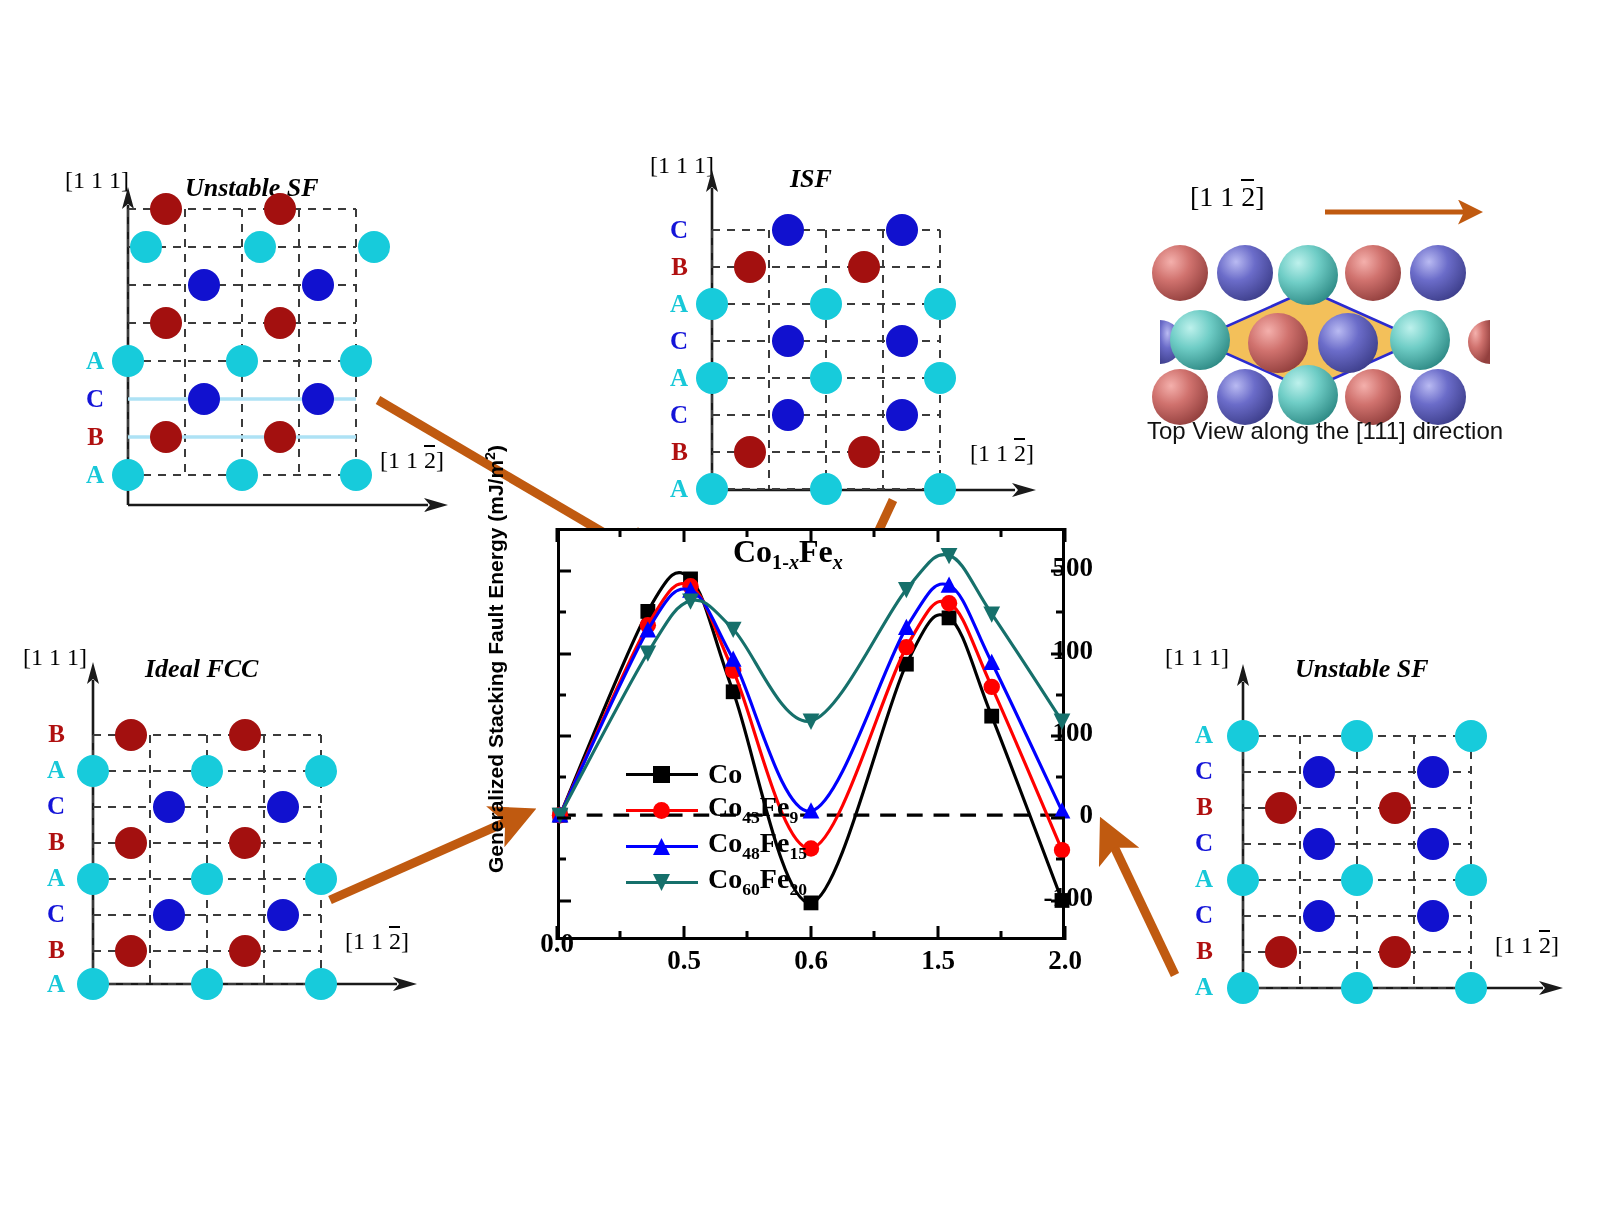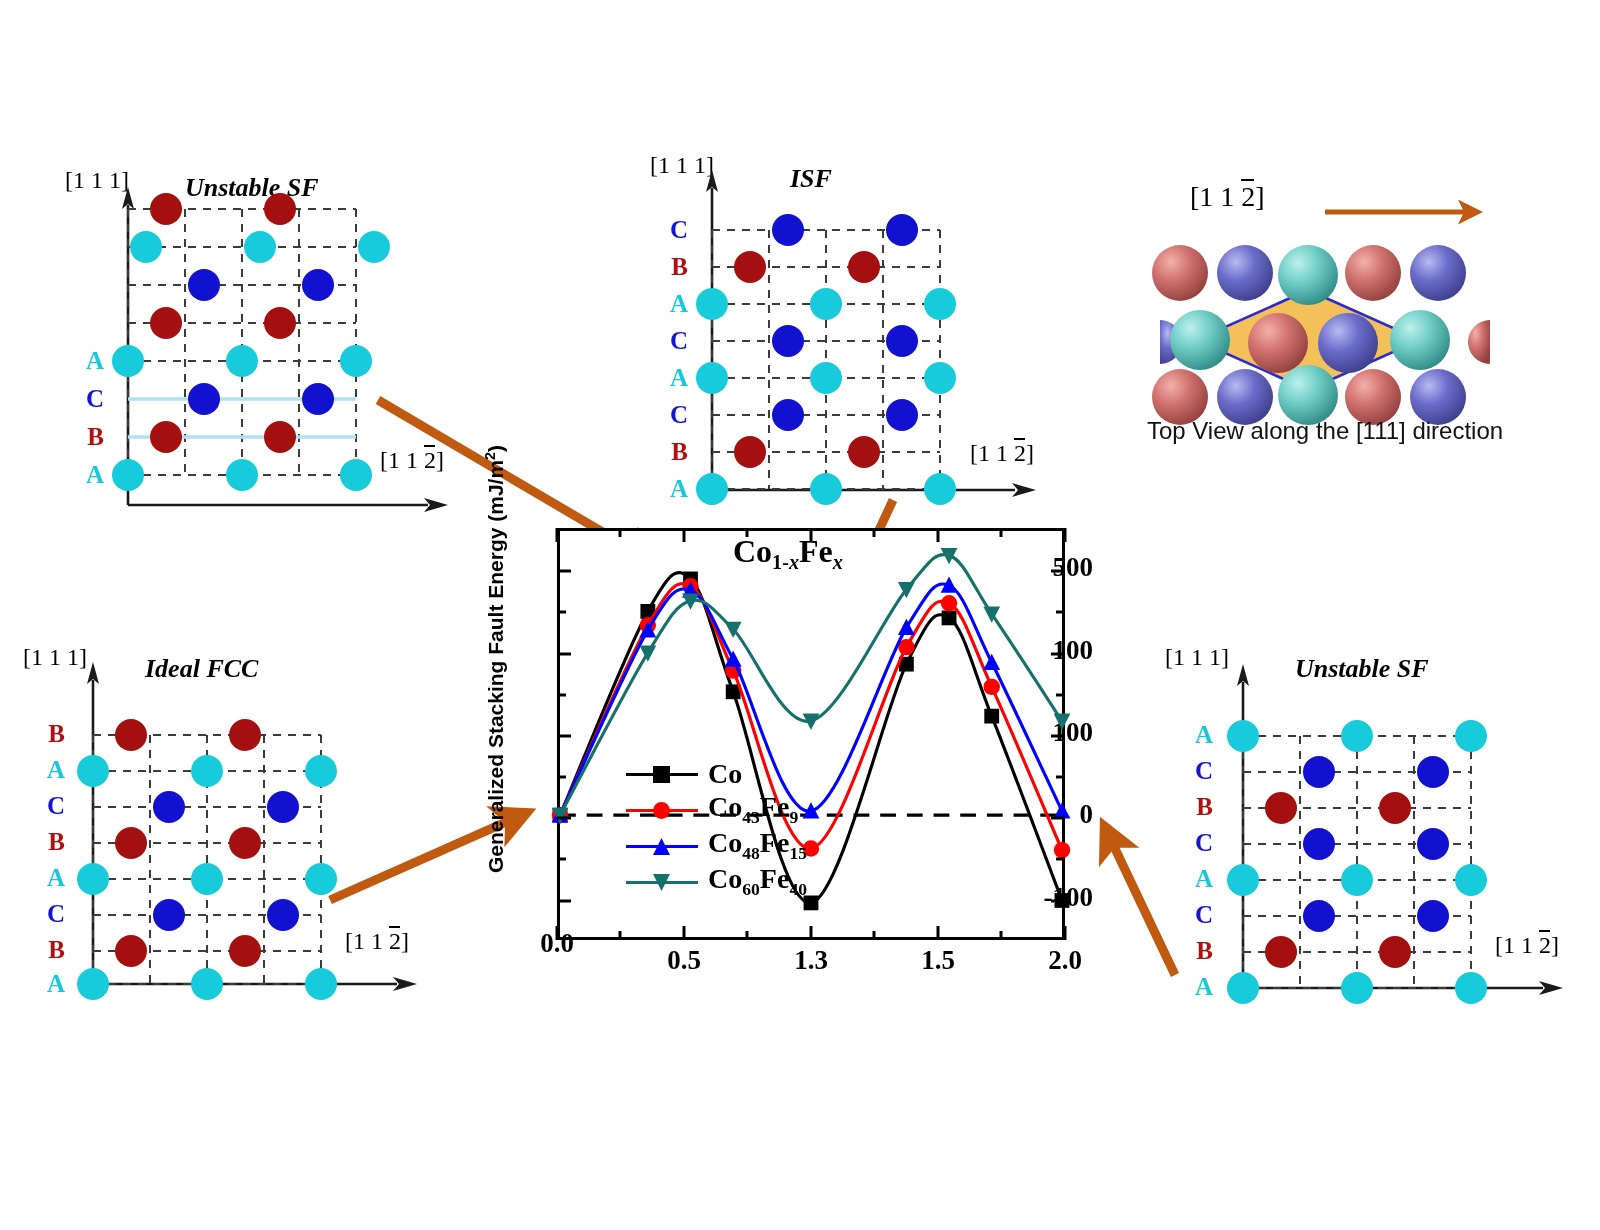--- a/index.html
+++ b/index.html
@@ -480,21 +480,21 @@
     <div class="plot-frame"></div>
 
     <div class="ytick-label" style="top:47px;">500</div>
     <div class="ytick-label" style="top:130px;">100</div>
     <div class="ytick-label" style="top:212px;">100</div>
     <div class="ytick-label" style="top:294px;">0</div>
     <div class="ytick-label" style="top:377px;">-100</div>
 
     <div class="xtick-label" style="left:114px; top:423px;">0.0</div>
     <div class="xtick-label" style="left:241px; top:440px;">0.5</div>
-    <div class="xtick-label" style="left:368px; top:440px;">1.3</div>
+    <div class="xtick-label" style="left:368px; top:440px;">0.6</div>
     <div class="xtick-label" style="left:495px; top:440px;text-align:center;">1.5</div>
     <div class="xtick-label" style="left:622px; top:440px;">2.0</div>
 
 
     <div class="chart-title">
       Co<sub>1-<span class="itx">x</span></sub>Fe<sub class="itx">x</sub>
     </div>
 
     <svg id="plot-svg" viewBox="0 0 508 412" preserveAspectRatio="none" style="position:absolute; left:117px; top:26px; width:502px; height:406px; overflow:visible;">
         <line x1="0" x2="508" y1="288.4" y2="288.4" stroke="#000" stroke-width="3.2" stroke-dasharray="16 11"></line>
@@ -614,18 +614,18 @@
           <span class="leg-line" style="background:#0000FF;"></span>
           <span class="leg-mk" style="background:#0000FF;clip-path:polygon(50% 0,100% 100%,0 100%);"></span>
         </span>
         <span class="leg-text">Co<sub>48</sub>Fe<sub>15</sub></span>
       </div>
       <div class="leg-row">
         <span class="leg-sym">
           <span class="leg-line" style="background:#16706B;"></span>
           <span class="leg-mk" style="background:#16706B;clip-path:polygon(0 0,100% 0,50% 100%);"></span>
         </span>
-        <span class="leg-text">Co<sub>60</sub>Fe<sub>40</sub></span>
+        <span class="leg-text">Co<sub>60</sub>Fe<sub>20</sub></span>
       </div>
     </div>
   </div>
 
 </div>
 
 </body></html>

